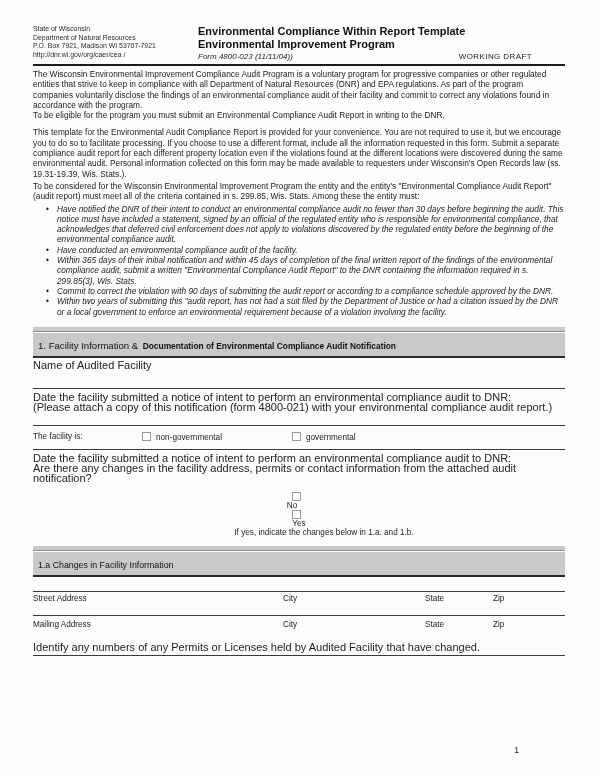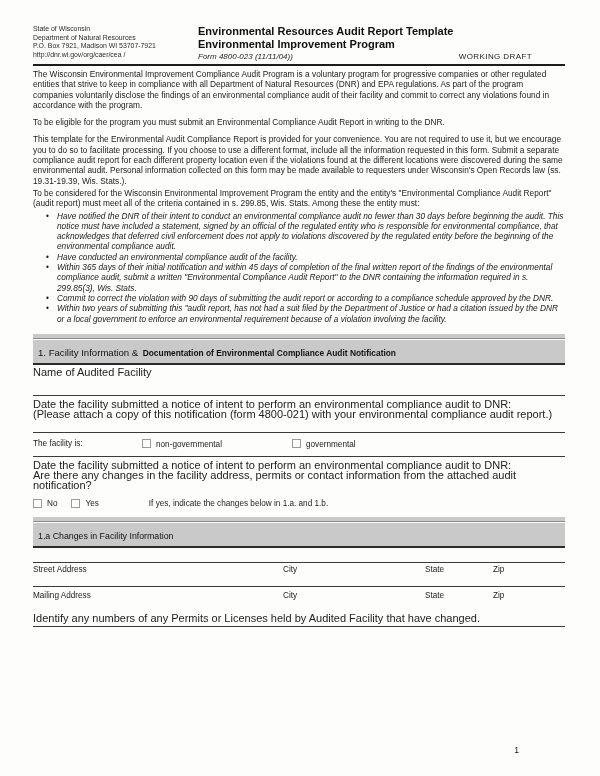--- a/index.html
+++ b/index.html
@@ -16,21 +16,21 @@
   .hdr-formrow{display:flex;justify-content:space-between;margin-top:1px;align-items:baseline;}
   .hdr-form{font-size:8px;font-style:italic;color:#222;}
   .hdr-draft{font-size:8px;letter-spacing:.4px;margin-right:33px;color:#222;}
   .hdr-rule{border-top:2px solid #1c1c1c;margin-top:3px;}
   
   .h1{font-size:9.8px;font-weight:bold;letter-spacing:.15px;color:#111;}
   .about-h{margin-top:10px;}
   .elig-h{margin-top:8px;}
   .body{font-size:8.3px;line-height:10.3px;margin:0;color:#222;}
   .p1{margin-top:3px;}
-  .p2{margin-top:7px;}
+  .p2{}
   .p3{margin-top:7px;}
   .intro{margin-top:2px;}
   .bullets{margin-top:2px;}
   .bullet{display:flex;}
   .bullet .dot{width:24px;padding-left:13px;box-sizing:border-box;font-size:8.3px;line-height:10.3px;}
   .bullet .btxt{flex:1;font-style:italic;font-size:8.3px;line-height:10.3px;color:#222;}
   
   .bar-strip{height:4px;background:#c9c9c9;border-bottom:1px solid #8a8a8a;}
   .section-bar{margin-top:1px;background:#c9c9c9;border-bottom:2px solid #2b2b2b;padding:2px 5px 3px;}
   .bar-main{font-weight:normal;font-size:9.6px;color:#111;}
@@ -39,21 +39,21 @@
   
   .flabel{font-size:11px;line-height:10px;color:#222;}
   .rule{border-top:1.5px solid #3a3a3a;}
   .wspace{width:100%;}
   .h18{height:18px;} .h13{height:13px;} .h14{height:14px;} .h11{height:11px;} .h12{height:12px;}
   .cb{display:inline-block;width:7px;height:7px;border:1px solid #9a9a9a;background:#fff;
       vertical-align:-1px;margin-right:5px;}
   .facility-row{display:flex;align-items:center;margin:6px 0 7px 0;font-size:8.2px;}
   .facility-row .flab{width:109px;}
   .facility-row .opt1{width:150px;}
-  .noyes{display:flex;align-items:center;font-size:8.2px;margin-top:9px;margin-bottom:9px;}
+  .noyes{display:flex;align-items:center;font-size:8.2px;margin-top:9px;margin-bottom:9px;flex-direction:column;}
   .noyes .no{margin-right:14px;}
   .noyes .yes{margin-right:0;}
   .noyes .ifyes{margin-left:50px;}
   .addr-row{position:relative;height:10px;font-size:8.2px;margin-top:2px;}
   .addr-row span{position:absolute;top:0;white-space:nowrap;color:#222;}
   .c0{left:0;} .ccity{left:250px;} .cstate{left:392px;} .czip{left:460px;} .ccounty{left:390px;}
   .pageno{position:absolute;right:81px;bottom:21px;font-size:8.6px;color:#222;}
 </style>
 </head>
 <body>
@@ -61,21 +61,21 @@
 <div class="page">
 
   <div class="hdr">
     <div class="hdr-left">
       <div>State of Wisconsin</div>
       <div>Department of Natural Resources</div>
       <div>P.O. Box 7921, Madison WI  53707-7921</div>
       <div>http://dnr.wi.gov/org/caer/cea /</div>
     </div>
     <div class="hdr-right">
-      <div class="hdr-title">Environmental Resources Audit Report Template</div>
+      <div class="hdr-title">Environmental Compliance Within Report Template</div>
       <div class="hdr-title">Environmental Improvement Program</div>
       <div class="hdr-formrow">
         <span class="hdr-form">Form 4800-023   (11/11/04))</span>
         <span class="hdr-draft">WORKING DRAFT</span>
       </div>
     </div>
   </div>
   <div class="hdr-rule"></div>
 
   <p class="body p1">The Wisconsin Environmental Improvement Compliance Audit Program is a voluntary program for progressive companies or other regulated entities that strive to keep in compliance with all Department of Natural Resources (DNR) and EPA regulations. As part of the program companies voluntarily disclose the findings of an environmental compliance audit of their facility and commit to correct any violations found in accordance with the program.</p>

